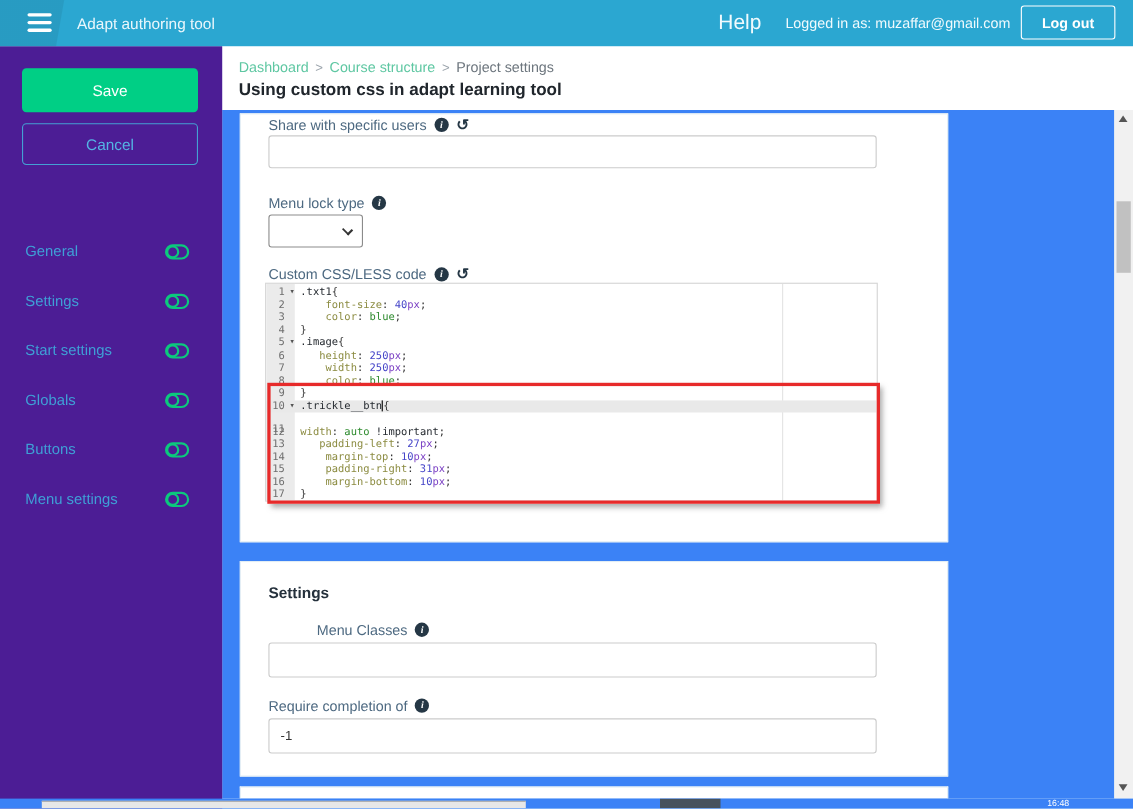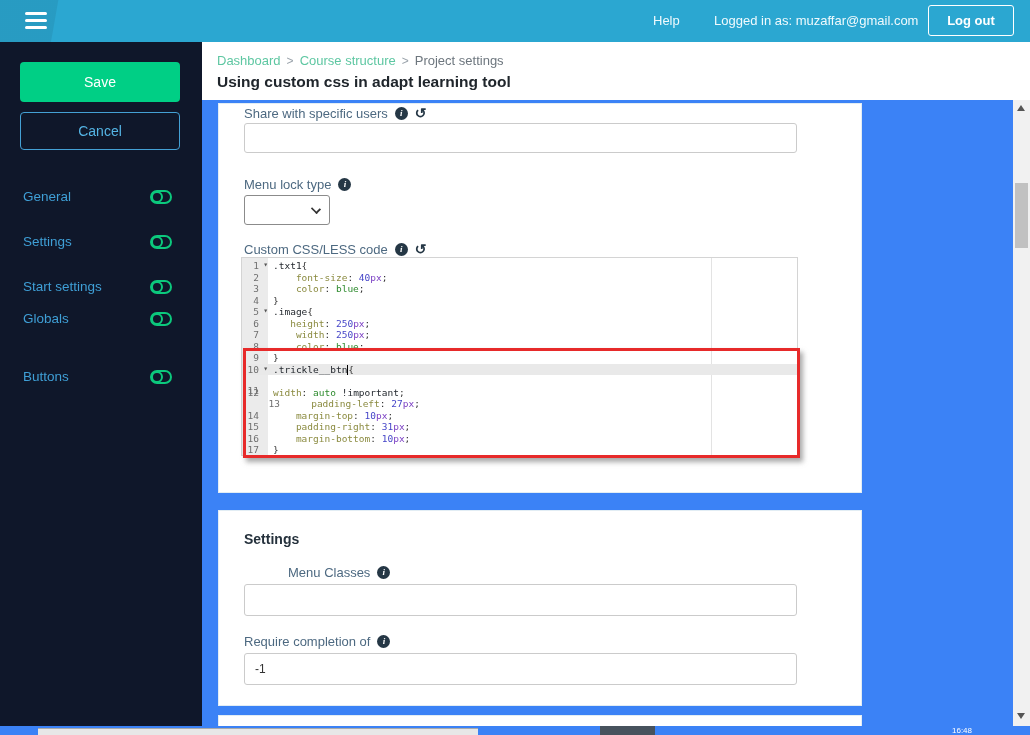--- a/index.html
+++ b/index.html
@@ -16,41 +16,41 @@
     background:#2ba7d1; z-index:20;
   }
   .header::before {
     content:""; position:absolute; inset:0;
     background:linear-gradient(100deg, rgba(0,0,0,.07) 0 57px, rgba(255,255,255,0) 58px);
     pointer-events:none;
   }
   .hamburger { position:absolute; left:25px; top:12px; width:22px; height:18px; cursor:pointer; }
   .hamburger span { display:block; width:22px; height:3px; background:#fff; border-radius:2px; margin-bottom:4px; }
   .app-title { position:absolute; left:70px; top:0; height:42px; line-height:42px; color:#eaf7fc; font-size:14px; }
-  .help-link { position:absolute; left:653px; top:0; height:42px; line-height:42px; color:#f0fafd; font-size:13px; cursor:pointer; }
+  .help-link { position:absolute; left:653px; top:0; height:42px; line-height:42px; color:#f0fafd; font-size:19px; cursor:pointer; }
   .logged-in { position:absolute; left:714px; top:0; height:42px; line-height:42px; color:#f0fafd; font-size:13px; }
   .logout-btn {
     position:absolute; left:928px; top:5px; width:86px; height:31px;
     border:1px solid #ffffff; border-radius:3px; background:transparent;
     color:#fff; font-size:13px; font-weight:bold; line-height:29px; text-align:center; cursor:pointer;
     font-family:"Liberation Sans", sans-serif;
   }
   
-  .sidebar { position:absolute; left:0; top:42px; width:202px; height:693px; background:#0f172a; z-index:5; }
+  .sidebar { position:absolute; left:0; top:42px; width:202px; height:693px; background:#4c1d95; z-index:5; }
   .save-btn {
     position:absolute; left:20px; top:20px; width:160px; height:40px;
     background:#00cf85; border:none; border-radius:4px;
     color:#fff; font-size:14px; cursor:pointer; font-family:"Liberation Sans", sans-serif;
   }
   .cancel-btn {
     position:absolute; left:20px; top:70px; width:160px; height:38px;
     background:transparent; border:1px solid #44a0d4; border-radius:4px;
     color:#54b4e4; font-size:14px; cursor:pointer; font-family:"Liberation Sans", sans-serif;
   }
-  .side-item { position:absolute; left:0; width:202px; height:24px; cursor:pointer; }
+  .side-item { position:absolute; left:0; width:202px; height:24px; cursor:pointer;margin-top:32px; }
   .side-item .lbl { position:absolute; left:23px; top:3px; font-size:13.5px; color:#3f9fd6; }
   .toggle {
     position:absolute; left:150px; top:4px; width:22px; height:14px;
     border:2px solid #0cc97d; border-radius:8px;
   }
   .toggle::before {
     content:""; position:absolute; left:-1px; top:-1px; width:8px; height:8px;
     border:2px solid #0cc97d; border-radius:50%;
   }
   
@@ -126,20 +126,21 @@
 </style>
 </head>
 <body>
 
 <div class="header">
   <div class="hamburger">
       <span></span>
       <span></span>
       <span></span>
     </div>
+  <div class="app-title">Adapt authoring tool</div>
   <div class="help-link">Help</div>
   <div class="logged-in">Logged in as: muzaffar@gmail.com</div>
   <button class="logout-btn">Log out</button>
 </div>
 
 <div class="sidebar">
   <button class="save-btn">Save</button>
   <button class="cancel-btn">Cancel</button>
 
   <div class="side-item" style="top:144px;">
@@ -147,26 +148,30 @@
     <span class="toggle"></span>
   </div>
   <div class="side-item" style="top:189px;">
     <span class="lbl">Settings</span>
     <span class="toggle"></span>
   </div>
   <div class="side-item" style="top:234px;">
     <span class="lbl">Start settings</span>
     <span class="toggle"></span>
   </div>
-  <div class="side-item" style="top:266px;">
+  <div class="side-item" style="top:279px;">
     <span class="lbl">Globals</span>
     <span class="toggle"></span>
   </div>
   <div class="side-item" style="top:324px;">
     <span class="lbl">Buttons</span>
+    <span class="toggle"></span>
+  </div>
+  <div class="side-item" style="top:369px;">
+    <span class="lbl">Menu settings</span>
     <span class="toggle"></span>
   </div>
 </div>
 
 <div class="topband">
   <div class="breadcrumb">
     <span class="crumb">Dashboard</span><span class="sep">&gt;</span><span class="crumb">Course structure</span><span class="sep">&gt;</span><span class="crumb current">Project settings</span>
   </div>
   <div class="page-title">Using custom css in adapt learning tool</div>
 </div>
@@ -204,21 +209,21 @@
         <div class="ed-row" style="top: 25px;"><div class="ed-gutter"><span class="ed-num">3</span></div><span class="ed-code"><span>    </span><span class="tk-pr">color</span><span class="tk-pu">: </span><span class="tk-kw">blue</span><span class="tk-pu">;</span></span></div>
         <div class="ed-row" style="top: 36.5px;"><div class="ed-gutter"><span class="ed-num">4</span></div><span class="ed-code"><span class="tk-pu">}</span></span></div>
         <div class="ed-row" style="top: 48px;"><div class="ed-gutter"><span class="ed-num">5</span><span class="ed-fold">▾</span></div><span class="ed-code"><span class="tk-sel">.image</span><span class="tk-pu">{</span></span></div>
         <div class="ed-row" style="top: 59.5px;"><div class="ed-gutter"><span class="ed-num">6</span></div><span class="ed-code"><span>   </span><span class="tk-pr">height</span><span class="tk-pu">: </span><span class="tk-nu">250</span><span class="tk-un">px</span><span class="tk-pu">;</span></span></div>
         <div class="ed-row" style="top: 71px;"><div class="ed-gutter"><span class="ed-num">7</span></div><span class="ed-code"><span>    </span><span class="tk-pr">width</span><span class="tk-pu">: </span><span class="tk-nu">250</span><span class="tk-un">px</span><span class="tk-pu">;</span></span></div>
         <div class="ed-row" style="top: 82.5px;"><div class="ed-gutter"><span class="ed-num">8</span></div><span class="ed-code"><span>    </span><span class="tk-pr">color</span><span class="tk-pu">: </span><span class="tk-kw">blue</span><span class="tk-pu">;</span></span></div>
         <div class="ed-row" style="top: 94px;"><div class="ed-gutter"><span class="ed-num">9</span></div><span class="ed-code"><span class="tk-pu">}</span></span></div>
         <div class="ed-row active" style="top: 105.5px;"><div class="ed-gutter"><span class="ed-num">10</span><span class="ed-fold">▾</span></div><span class="ed-code"><span class="tk-sel">.trickle__btn</span><span class="caret"></span><span class="tk-pu">{</span></span></div>
         <div class="ed-row" style="top: 127px;"><div class="ed-gutter"><span class="ed-num">11</span></div><span class="ed-code"></span></div>
         <div class="ed-row" style="top: 128.5px;"><div class="ed-gutter"><span class="ed-num">12</span></div><span class="ed-code"><span class="tk-pr">width</span><span class="tk-pu">: </span><span class="tk-kw">auto</span><span> </span><span class="tk-im">!important</span><span class="tk-pu">;</span></span></div>
-        <div class="ed-row" style="top: 140px; margin-left: 21px;"><div class="ed-gutter"><span class="ed-num">13</span></div><span class="ed-code"><span>   </span><span class="tk-pr">padding-left</span><span class="tk-pu">: </span><span class="tk-nu">27</span><span class="tk-un">px</span><span class="tk-pu">;</span></span></div>
+        <div class="ed-row" style="top: 140px;"><div class="ed-gutter"><span class="ed-num">13</span></div><span class="ed-code"><span>   </span><span class="tk-pr">padding-left</span><span class="tk-pu">: </span><span class="tk-nu">27</span><span class="tk-un">px</span><span class="tk-pu">;</span></span></div>
         <div class="ed-row" style="top: 151.5px;"><div class="ed-gutter"><span class="ed-num">14</span></div><span class="ed-code"><span>    </span><span class="tk-pr">margin-top</span><span class="tk-pu">: </span><span class="tk-nu">10</span><span class="tk-un">px</span><span class="tk-pu">;</span></span></div>
         <div class="ed-row" style="top: 163px;"><div class="ed-gutter"><span class="ed-num">15</span></div><span class="ed-code"><span>    </span><span class="tk-pr">padding-right</span><span class="tk-pu">: </span><span class="tk-nu">31</span><span class="tk-un">px</span><span class="tk-pu">;</span></span></div>
         <div class="ed-row" style="top: 174.5px;"><div class="ed-gutter"><span class="ed-num">16</span></div><span class="ed-code"><span>    </span><span class="tk-pr">margin-bottom</span><span class="tk-pu">: </span><span class="tk-nu">10</span><span class="tk-un">px</span><span class="tk-pu">;</span></span></div>
         <div class="ed-row" style="top: 186px;"><div class="ed-gutter"><span class="ed-num">17</span></div><span class="ed-code"><span class="tk-pu">}</span></span></div>
       </div>
 
     <div class="highlight-box"></div>
   </div>
 
   <div class="panel panel2">

